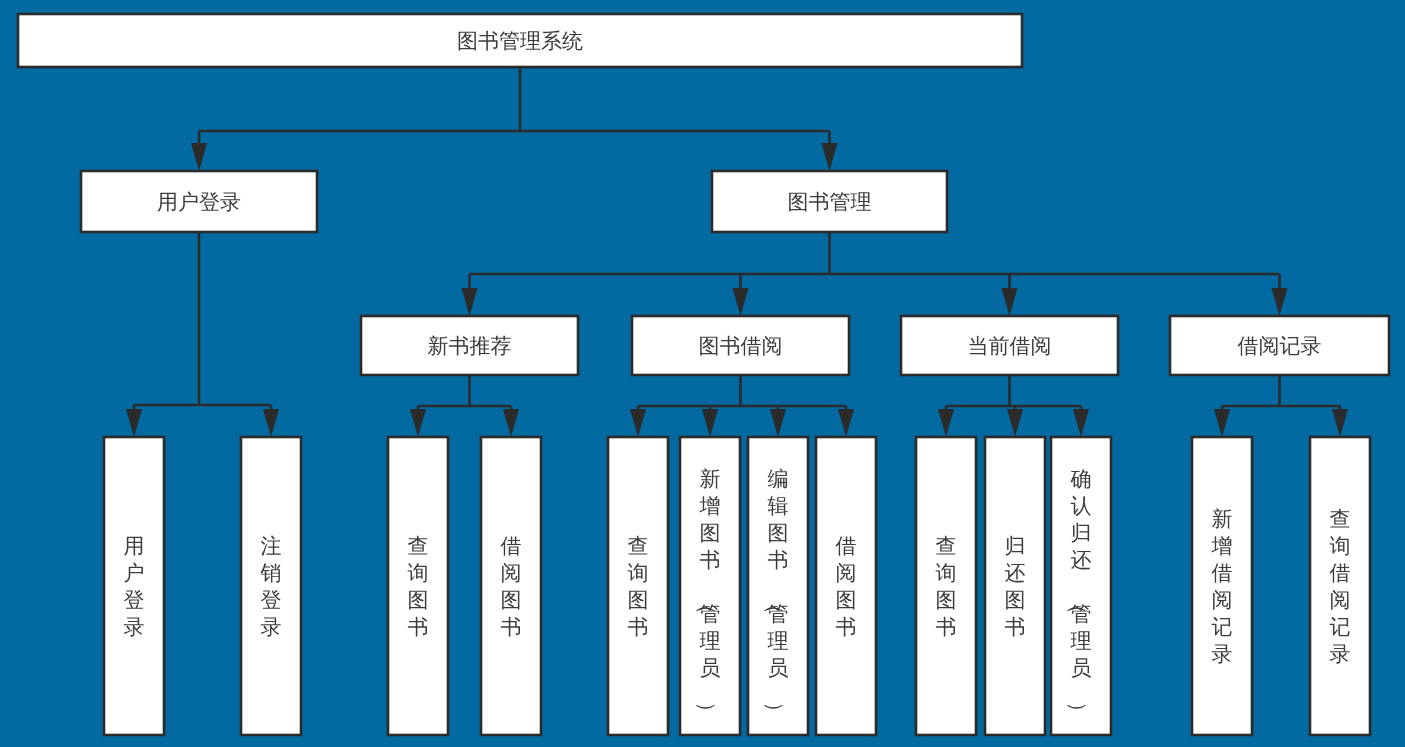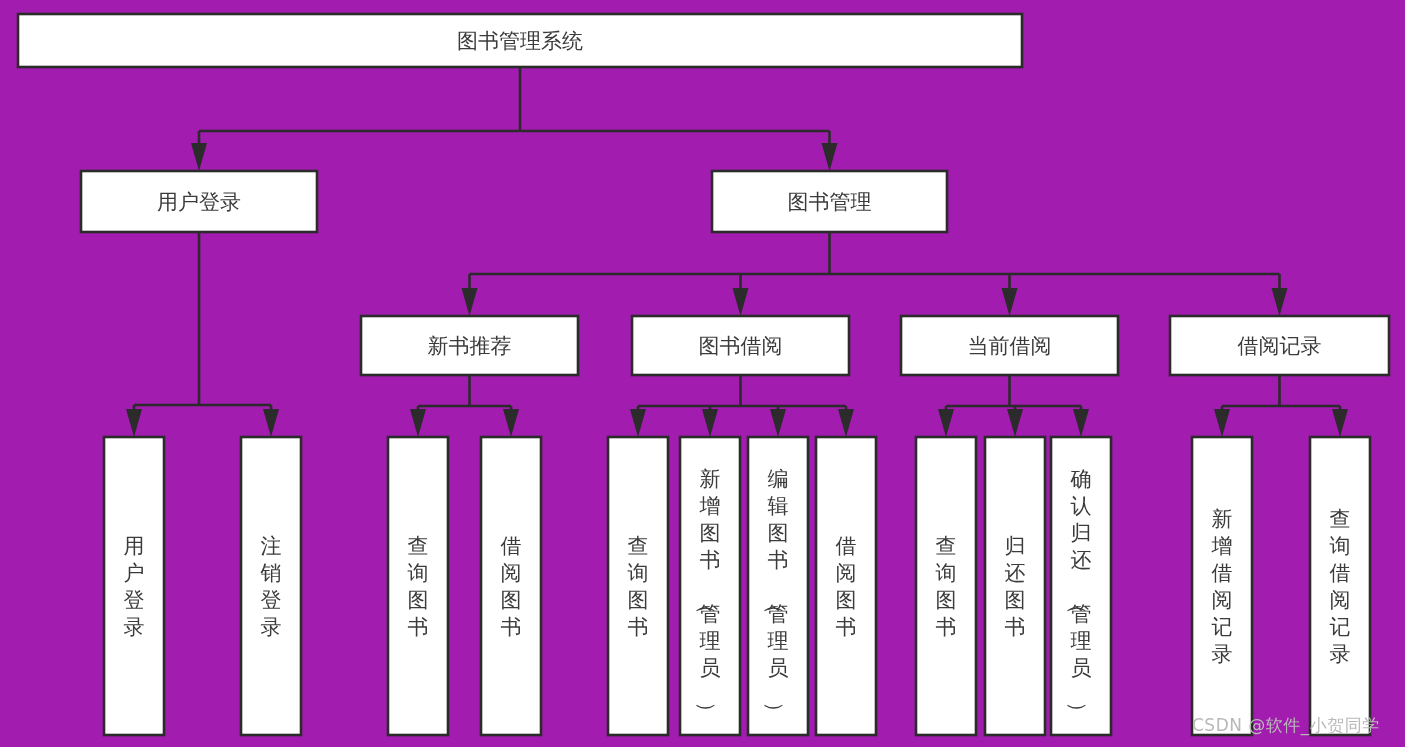--- a/index.html
+++ b/index.html
@@ -11,21 +11,21 @@
   body {
     width: 1405px;
     height: 747px;
     overflow: hidden;
     font-family: "DejaVu Sans", "Liberation Sans", sans-serif;
   }
   #diagram-root {
     position: relative;
     width: 1405px;
     height: 747px;
-    background: #a21caf;
+    background: #0369a1;
   }
   svg#chart-svg {
     position: absolute;
     left: 0;
     top: 0;
     width: 1405px;
     height: 747px;
     display: block;
   }
   .node-box {
@@ -219,14 +219,13 @@
         <g>
           <rect x="1192" y="437" width="60" height="298" class="node-box"></rect>
           <text x="1222" y="526.06" class="node-label-v"><tspan x="1222" dy="0">新</tspan><tspan x="1222" dy="27">增</tspan><tspan x="1222" dy="27">借</tspan><tspan x="1222" dy="27">阅</tspan><tspan x="1222" dy="27">记</tspan><tspan x="1222" dy="27">录</tspan></text>
         </g>
         <g>
           <rect x="1310" y="437" width="60" height="298" class="node-box"></rect>
           <text x="1340" y="526.06" class="node-label-v"><tspan x="1340" dy="0">查</tspan><tspan x="1340" dy="27">询</tspan><tspan x="1340" dy="27">借</tspan><tspan x="1340" dy="27">阅</tspan><tspan x="1340" dy="27">记</tspan><tspan x="1340" dy="27">录</tspan></text>
         </g>
       </g>
   </svg>
-  <div class="watermark-text">CSDN @软件_小贺同学</div>
 </div>
 
 </body></html>

